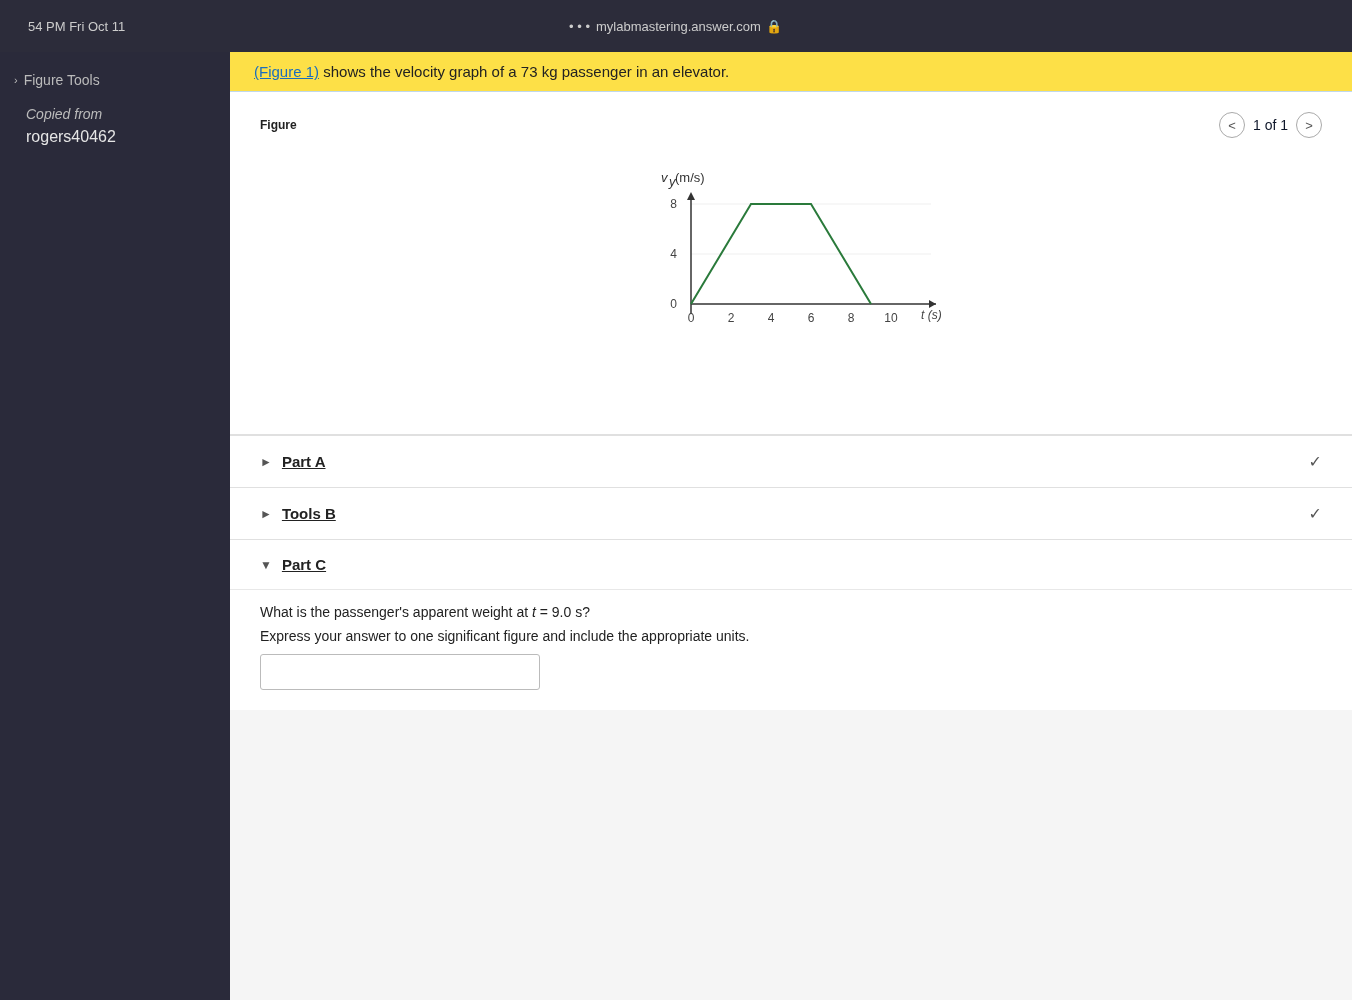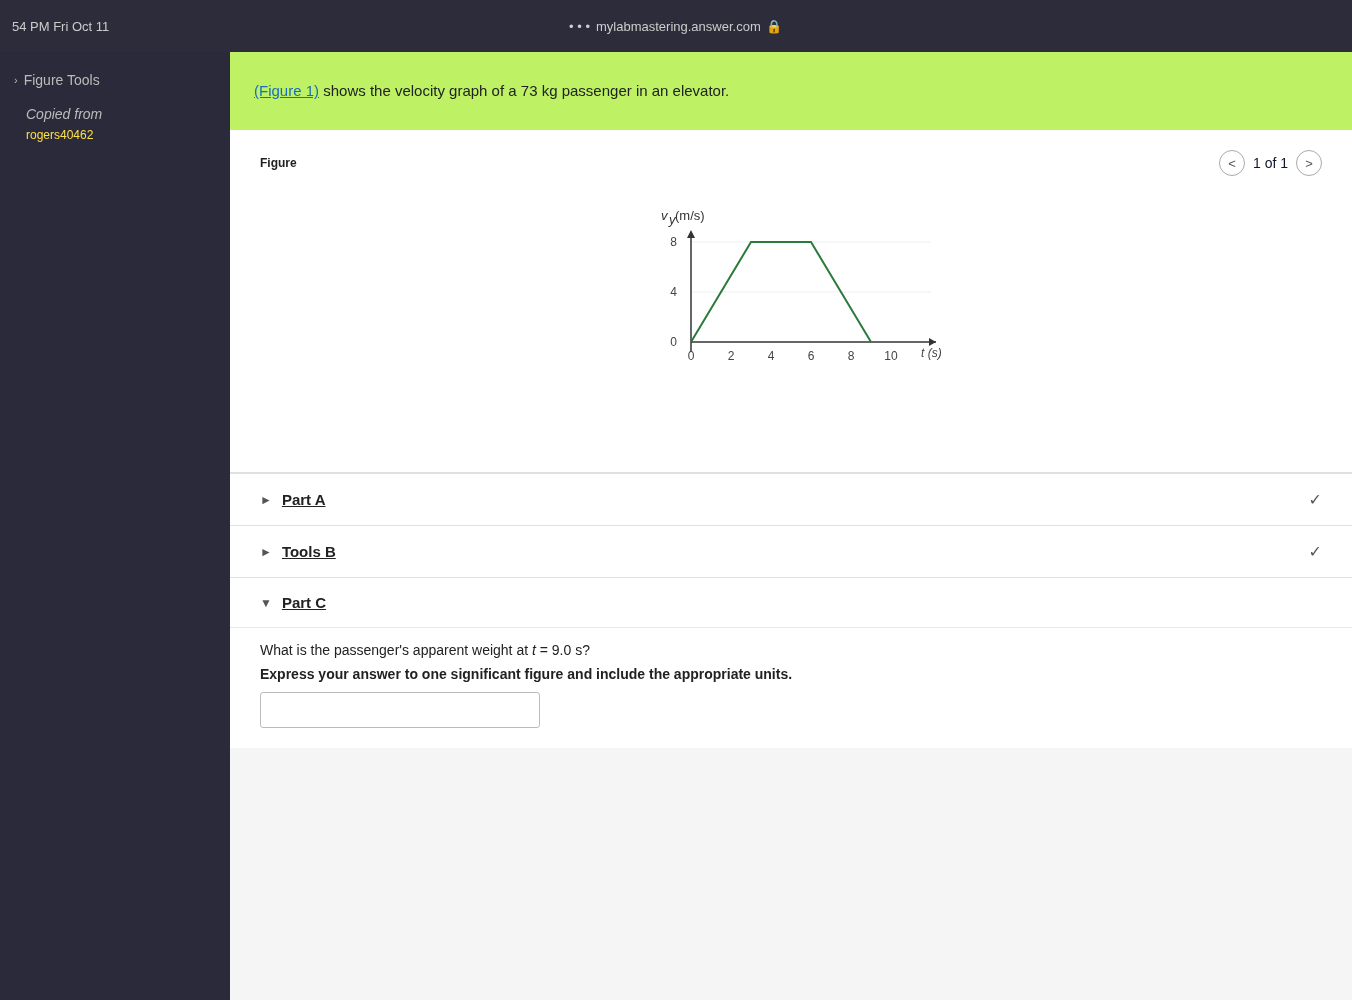--- a/index.html
+++ b/index.html
@@ -16,21 +16,21 @@
     .top-bar {
       background: #2c2c3a;
       height: 52px;
       display: flex;
       align-items: center;
       justify-content: center;
       position: relative;
     }
     .top-bar-time {
       position: absolute;
-      left: 12px;
+      left: 28px;
       color: #ccc;
       font-size: 13px;
     }
     .top-bar-url {
       color: #ccc;
       font-size: 13px;
       display: flex;
       align-items: center;
       gap: 6px;
     }
@@ -67,37 +67,37 @@
     .sidebar-course-tools .chevron { font-size: 11px; }
     .sidebar-copied {
       padding: 10px 14px 4px 26px;
       font-size: 14px;
       color: #bbb;
       cursor: pointer;
       font-style: italic;
     }
     .sidebar-copied-sub {
       padding: 2px 14px 4px 26px;
-      font-size: 12px;
-      color: #fde047;
+      font-size: 16px;
+      color: #e5e5e5;
     }
 
     
     .main-content {
       flex: 1;
       background: #f5f5f5;
       overflow-y: auto;
       display: flex;
       flex-direction: column;
     }
 
     
     .question-banner {
-      background: #bef264;
-      padding: 30px 24px;
+      background: #fde047;
+      padding: 11px 24px;
       font-size: 15px;
       color: #222;
       border-bottom: 1px solid #c0d8ec;
     }
     .question-banner a {
       color: #1a6ebd;
       text-decoration: underline;
       cursor: pointer;
     }
 
@@ -198,21 +198,21 @@
       font-size: 14px;
       color: #222;
       margin-bottom: 8px;
     }
     .part-c-question em {
       font-style: italic;
     }
     .part-c-express {
       font-size: 14px;
       color: #222;
-      font-weight: 700;
+      font-weight: 400;
       margin-bottom: 10px;
     }
     .part-c-input-area {
       width: 280px;
       height: 36px;
       border: 1px solid #bbb;
       border-radius: 3px;
       background: #fff;
     }
 

